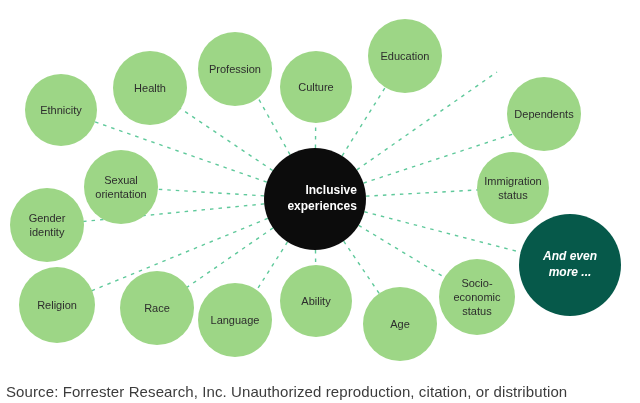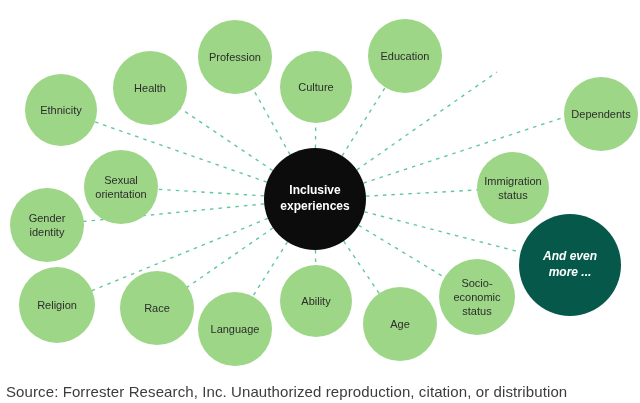--- a/index.html
+++ b/index.html
@@ -48,21 +48,21 @@
     font-size:12px;
     font-style:italic;
   }
   .node.dark .lbl{max-width:72%;}
   .node.hub{
     background:var(--center-black);
     color:#fff;
     font-weight:bold;
     font-size:12px;
   }
-  .node.hub .lbl{max-width:82%;}
+  .node.hub .lbl{max-width:82%;text-align:right;}
   .source{
     position:absolute;
     left:6px;top:383px;
     z-index:1;
     font-size:15px;
     color:var(--source-color);
     letter-spacing:0.1px;
   }
 </style>
 </head>
@@ -89,48 +89,48 @@
     <line x1="315" y1="199" x2="477" y2="297"></line>
     <line x1="315" y1="199" x2="570" y2="265"></line>
   </svg>
 
   <div class="node" style="left:25px;top:74px;width:72px;height:72px">
     <span class="lbl">Ethnicity</span>
   </div>
   <div class="node" style="left:113px;top:51px;width:74px;height:74px">
     <span class="lbl">Health</span>
   </div>
-  <div class="node" style="left:198px;top:20px;width:74px;height:74px">
+  <div class="node" style="left:198px;top:32px;width:74px;height:74px">
     <span class="lbl">Profession</span>
   </div>
   <div class="node" style="left:280px;top:51px;width:72px;height:72px">
     <span class="lbl">Culture</span>
   </div>
   <div class="node" style="left:368px;top:19px;width:74px;height:74px">
     <span class="lbl">Education</span>
   </div>
-  <div class="node" style="left:564px;top:77px;width:74px;height:74px">
+  <div class="node" style="left:507px;top:77px;width:74px;height:74px">
     <span class="lbl">Dependents</span>
   </div>
   <div class="node" style="left:84px;top:150px;width:74px;height:74px">
     <span class="lbl">Sexual orientation</span>
   </div>
   <div class="node" style="left:477px;top:152px;width:72px;height:72px">
     <span class="lbl">Immigration status</span>
   </div>
   <div class="node" style="left:10px;top:188px;width:74px;height:74px">
     <span class="lbl">Gender identity</span>
   </div>
   <div class="node" style="left:19px;top:267px;width:76px;height:76px">
     <span class="lbl">Religion</span>
   </div>
   <div class="node" style="left:120px;top:271px;width:74px;height:74px">
     <span class="lbl">Race</span>
   </div>
-  <div class="node" style="left:198px;top:292px;width:74px;height:74px">
+  <div class="node" style="left:198px;top:283px;width:74px;height:74px">
     <span class="lbl">Language</span>
   </div>
   <div class="node" style="left:280px;top:265px;width:72px;height:72px">
     <span class="lbl">Ability</span>
   </div>
   <div class="node" style="left:439px;top:259px;width:76px;height:76px">
     <span class="lbl">Socio-economic status</span>
   </div>
   <div class="node" style="left:363px;top:287px;width:74px;height:74px">
     <span class="lbl">Age</span>

